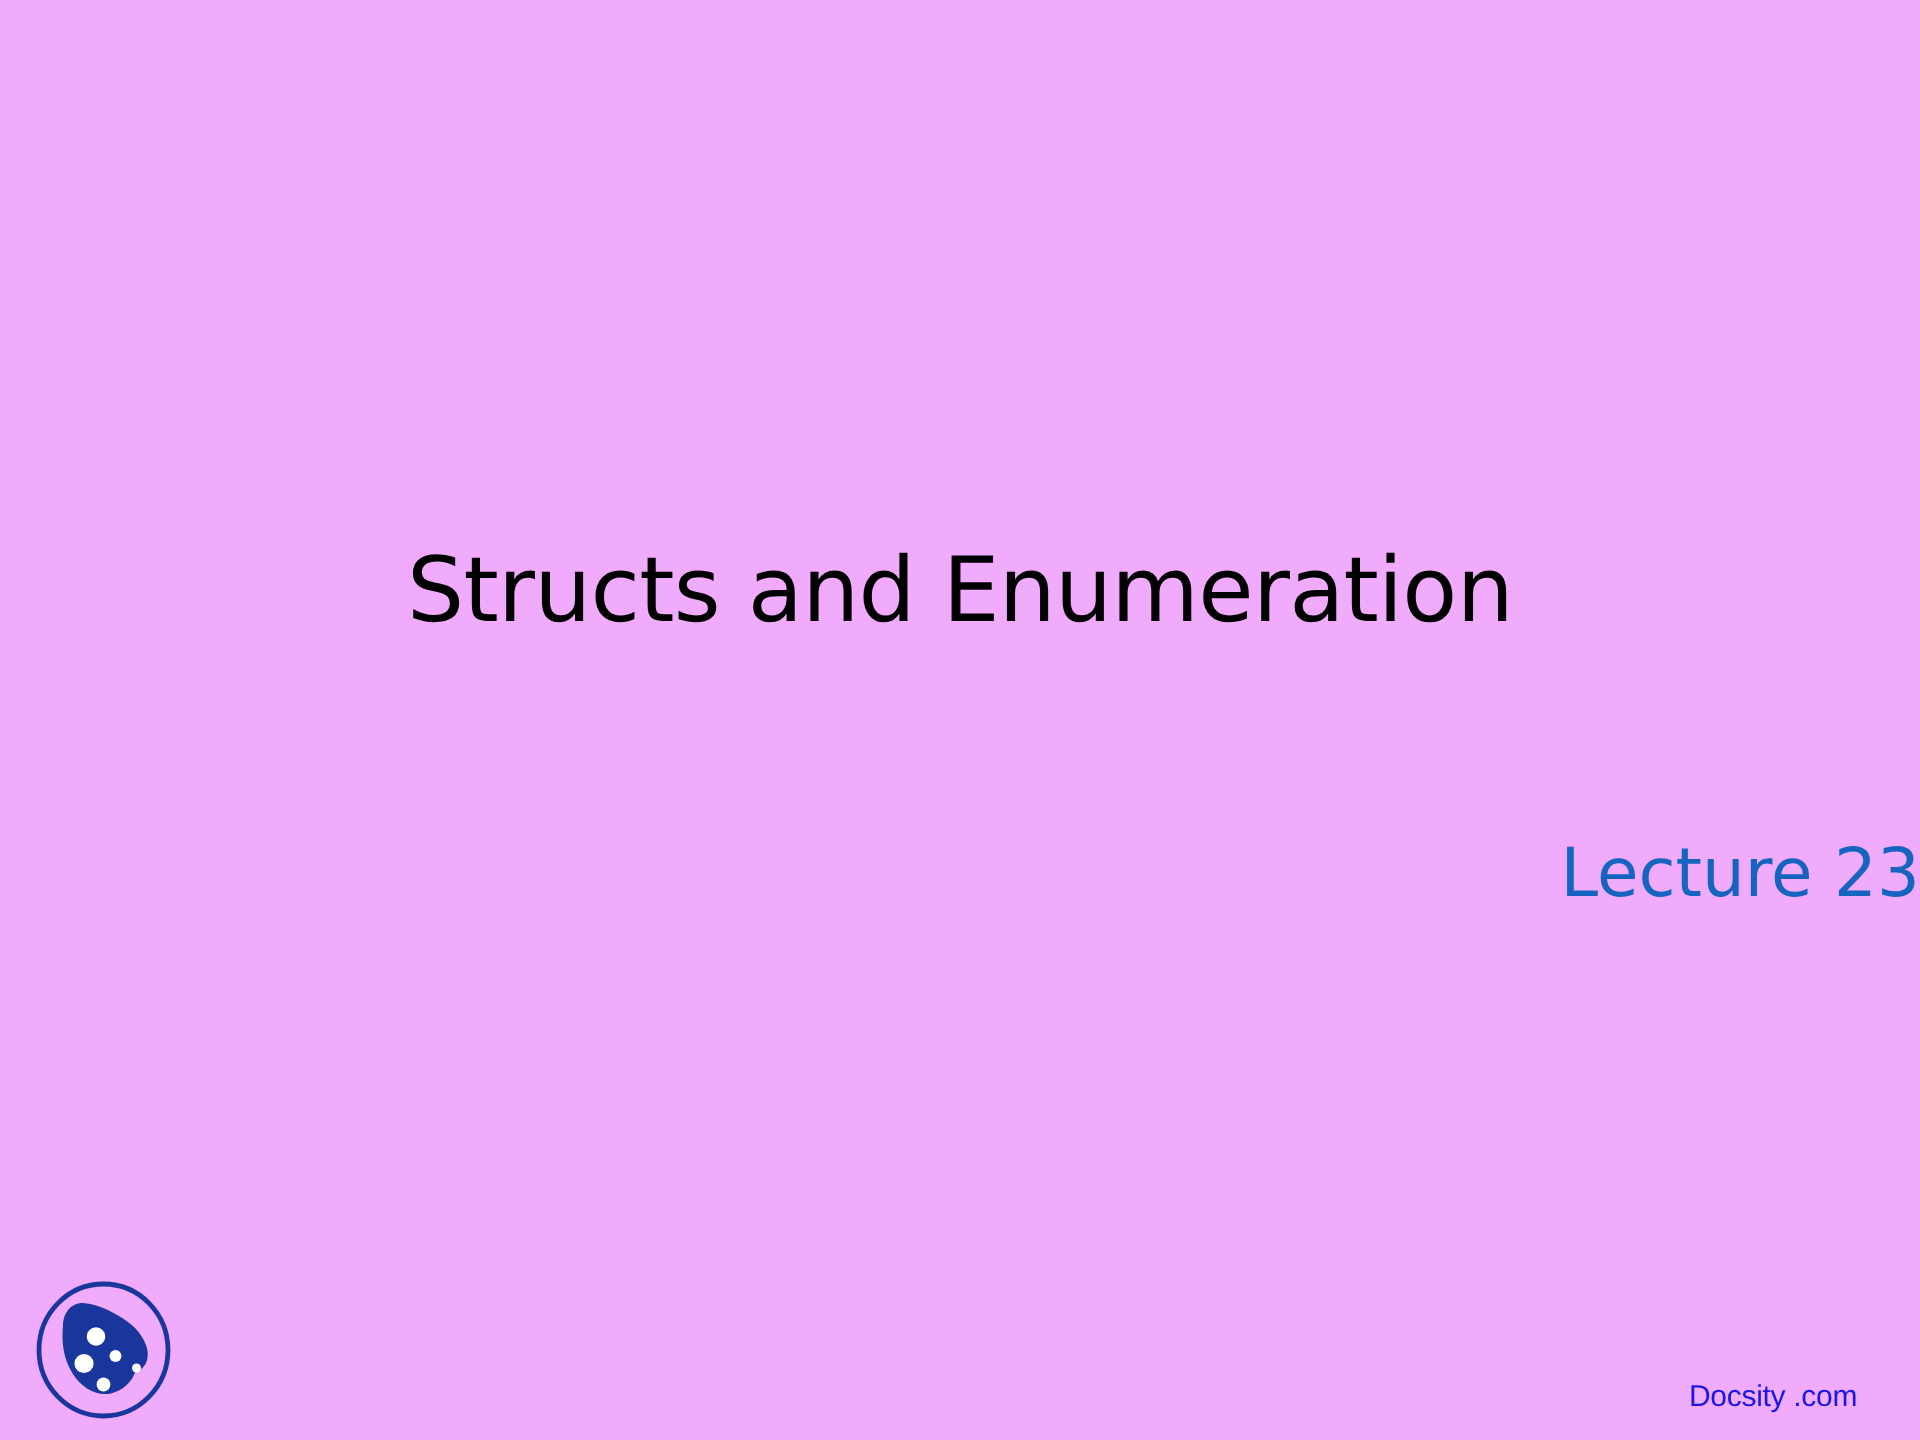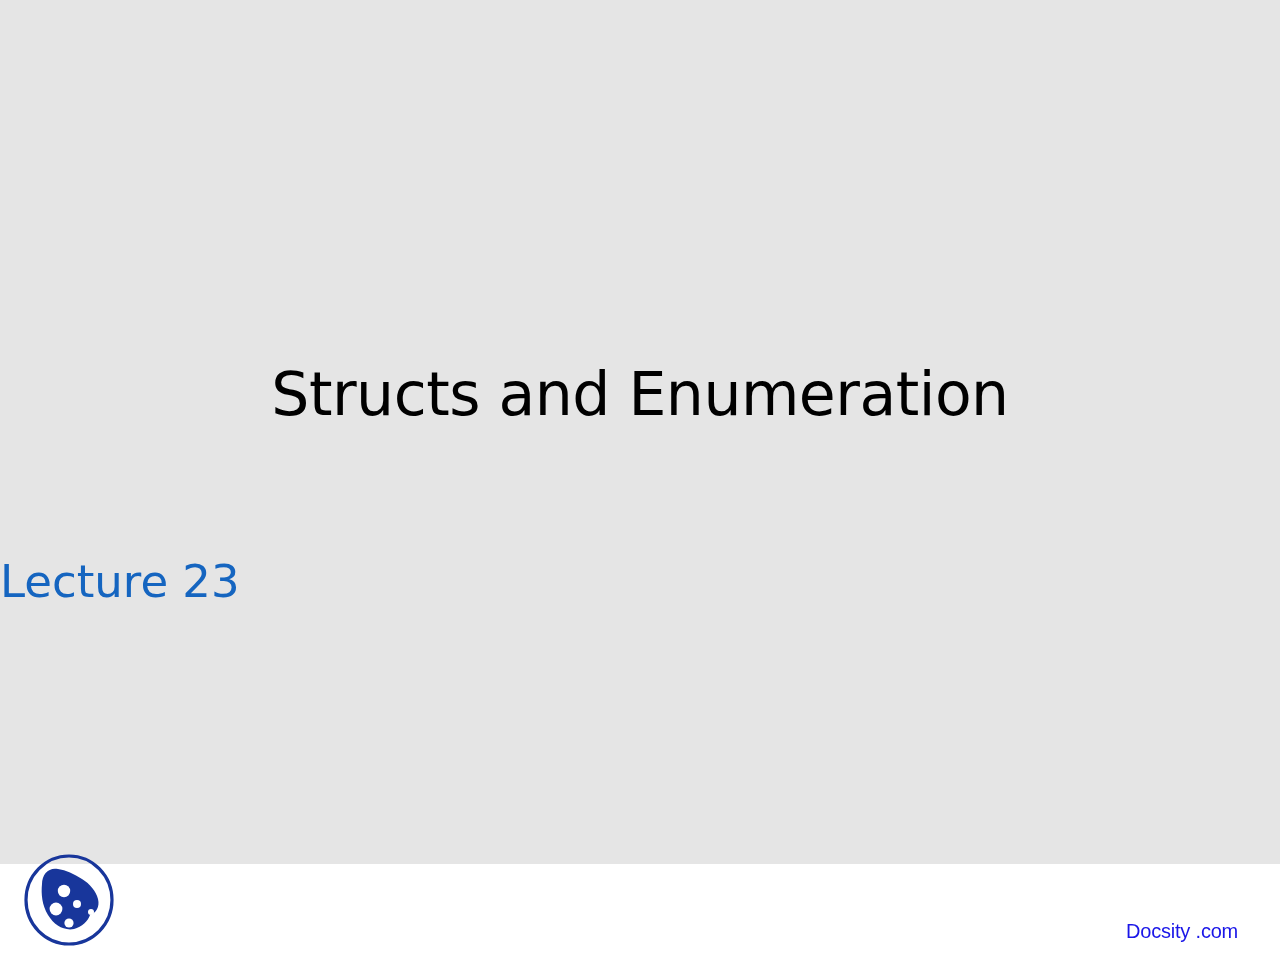--- a/index.html
+++ b/index.html
@@ -9,22 +9,22 @@
   body {
     width: 1280px;
     height: 960px;
     background: #ffffff;
     font-family: "Liberation Sans", sans-serif;
     overflow: hidden;
   }
   .slide {
     position: relative;
     width: 1280px;
-    height: 864px;
-    background: #e5e5e5;
+    height: 960px;
+    background: #f0abfc;
   }
   .title-block {
     position: absolute;
     left: 0;
     top: 360px;
     width: 1280px;
     text-align: center;
   }
   .slide-title {
     font-family: "DejaVu Sans", sans-serif;
@@ -34,21 +34,21 @@
     color: #000000;
     letter-spacing: -0.5px;
     margin: 0;
     white-space: nowrap;
   }
   .subtitle-block {
     position: absolute;
     left: 0;
     top: 556px;
     width: 1280px;
-    text-align: left;
+    text-align: right;
   }
   .slide-subtitle {
     font-family: "DejaVu Sans", sans-serif;
     font-size: 45px;
     font-weight: 400;
     line-height: 1.15;
     color: #1565c0;
     margin: 0;
     white-space: nowrap;
   }

